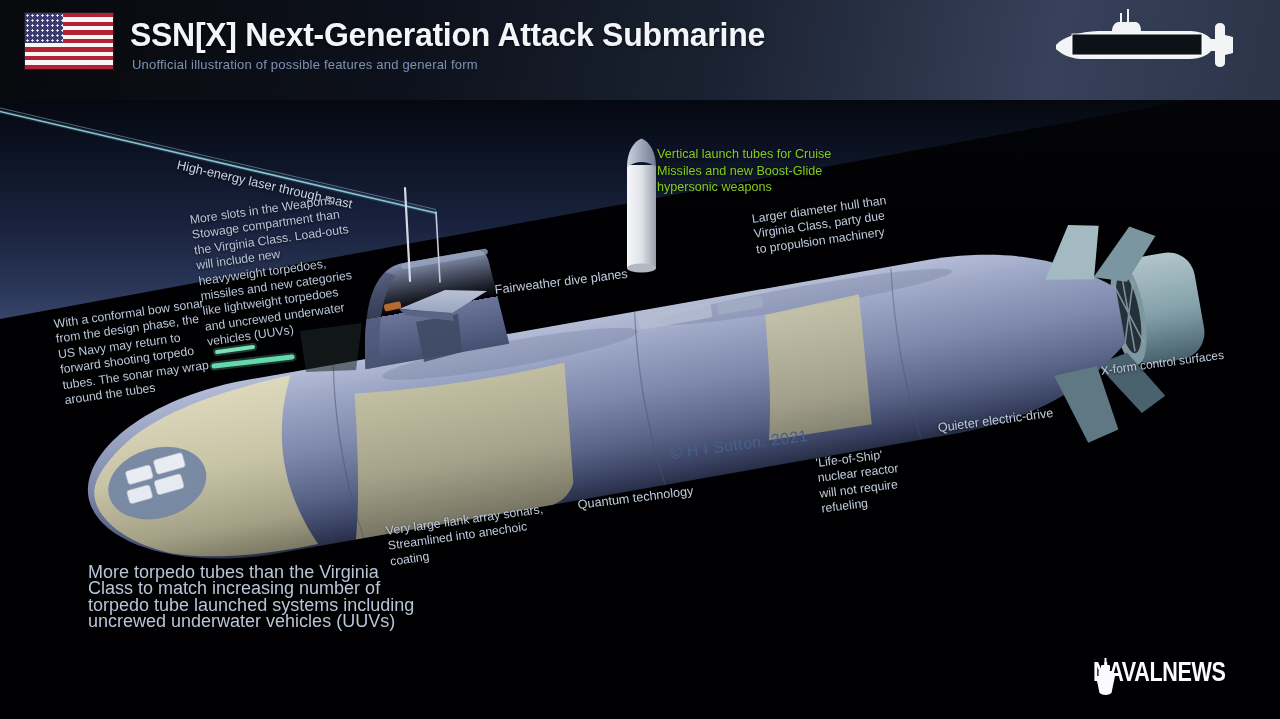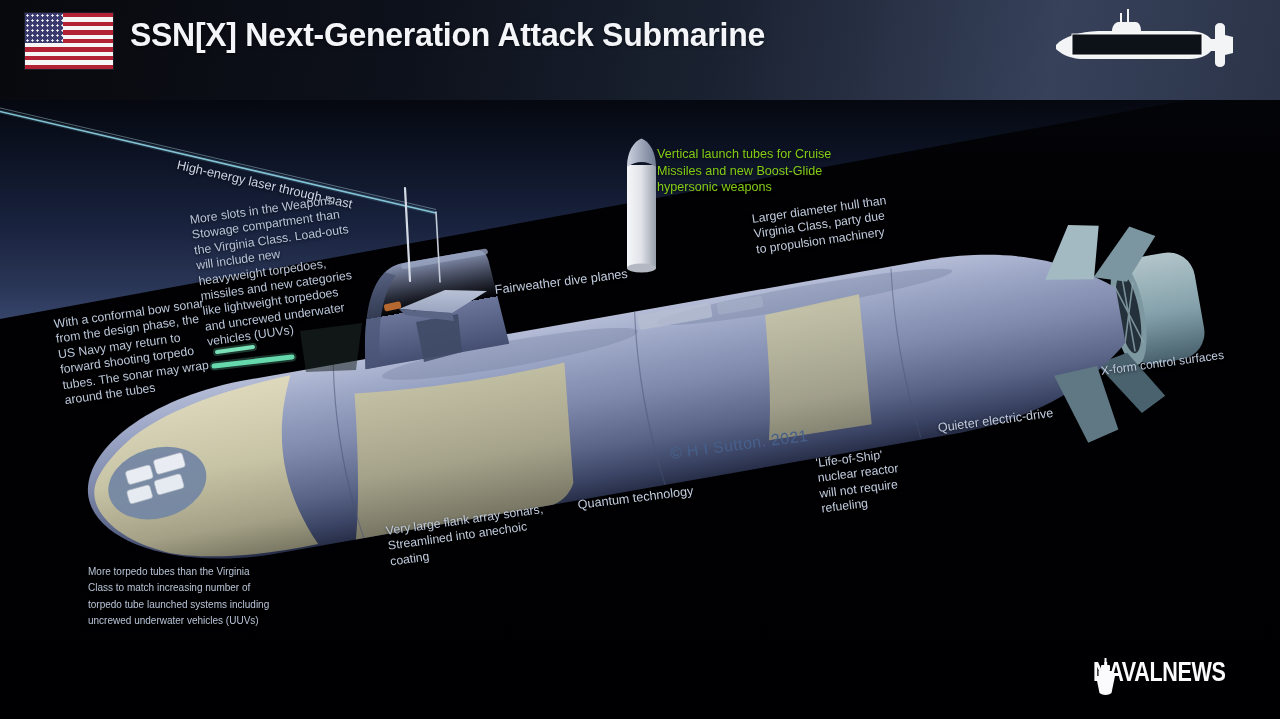--- a/index.html
+++ b/index.html
@@ -46,21 +46,21 @@
   #ann-weapons{left:189px;top:213px;transform:rotate(-8deg);color:#b9c5d9;}
   #ann-bow-sonar{left:53px;top:317px;transform:rotate(-8deg);color:#bcc8db;}
   #ann-vls{left:657px;top:146px;font-size:12.6px;line-height:16.6px;color:#84cc16;}
   #ann-hull-diameter{left:751px;top:212px;transform:rotate(-8deg);}
   #ann-dive-planes{left:494px;top:283px;transform:rotate(-7deg);font-size:12.6px;}
   #ann-x-form{left:1100px;top:364px;transform:rotate(-7.5deg);font-size:12px;}
   #ann-electric{left:937px;top:421px;transform:rotate(-7.5deg);font-size:12.6px;}
   #ann-reactor{left:815px;top:456px;transform:rotate(-7deg);}
   #ann-quantum{left:577px;top:498px;transform:rotate(-7deg);font-size:12.6px;}
   #ann-flank{left:385px;top:524px;transform:rotate(-8deg);}
-  #ann-torpedo{left:88px;top:564px;font-size:10px;line-height:16.4px;color:#b8c4d8;}
+  #ann-torpedo{left:88px;top:564px;font-size:18px;line-height:16.4px;color:#b8c4d8;}
   #copyright{left:669px;top:446px;transform:rotate(-7.5deg);font-size:16px;
     color:#46608c;letter-spacing:.4px;text-shadow:none;}
 
   svg{position:absolute;left:0;top:0;z-index:3;}
 </style>
 </head>
 <body>
 
 <div id="canvas">
 
@@ -191,20 +191,21 @@
       <path d="M214 366 L292 357" stroke="#6fdcb2" stroke-width="9" opacity=".25"></path>
       <path d="M217 352 L253 347" stroke="#79e0b8" stroke-width="4"></path>
       <path d="M214 366 L292 357" stroke="#65d8ac" stroke-width="5"></path>
     </g>
   </svg>
 
   <div id="flag">
     <div id="flag-canton"></div>
   </div>
   <div id="page-title">SSN[X] Next-Generation Attack Submarine</div>
+  <div id="page-subtitle">Unofficial illustration of possible features and general form</div>
 
   <div id="cs-logo">
     <svg width="192" height="68" viewBox="0 0 192 68" style="position:absolute;left:0;top:0;">
       <g fill="#f2f4f6">
         <path d="M6 40 C14 31 30 27 48 26 L62 26 C62 22 64 18 68 17 L86 17 C90 18 91 22 91 26 L140 26 C150 26 158 30 161 34 L165 34 L165 22 C165 19.8 167 18 170 18 C173 18 175 19.8 175 22 L175 30 L183 32 L183 48 L175 50 L175 58 C175 60.2 173 62 170 62 C167 62 165 60.2 165 58 L165 46 L161 46 C158 50 150 54 140 54 L30 54 C18 53 10 48 6 44 Z"></path>
         <rect x="70" y="8" width="2" height="10"></rect>
         <rect x="77" y="4" width="2" height="14"></rect>
       </g>
       <rect x="22" y="29" width="130" height="21" fill="#0d1118" stroke="#ffffff" stroke-width=".9"></rect>
     </svg>

